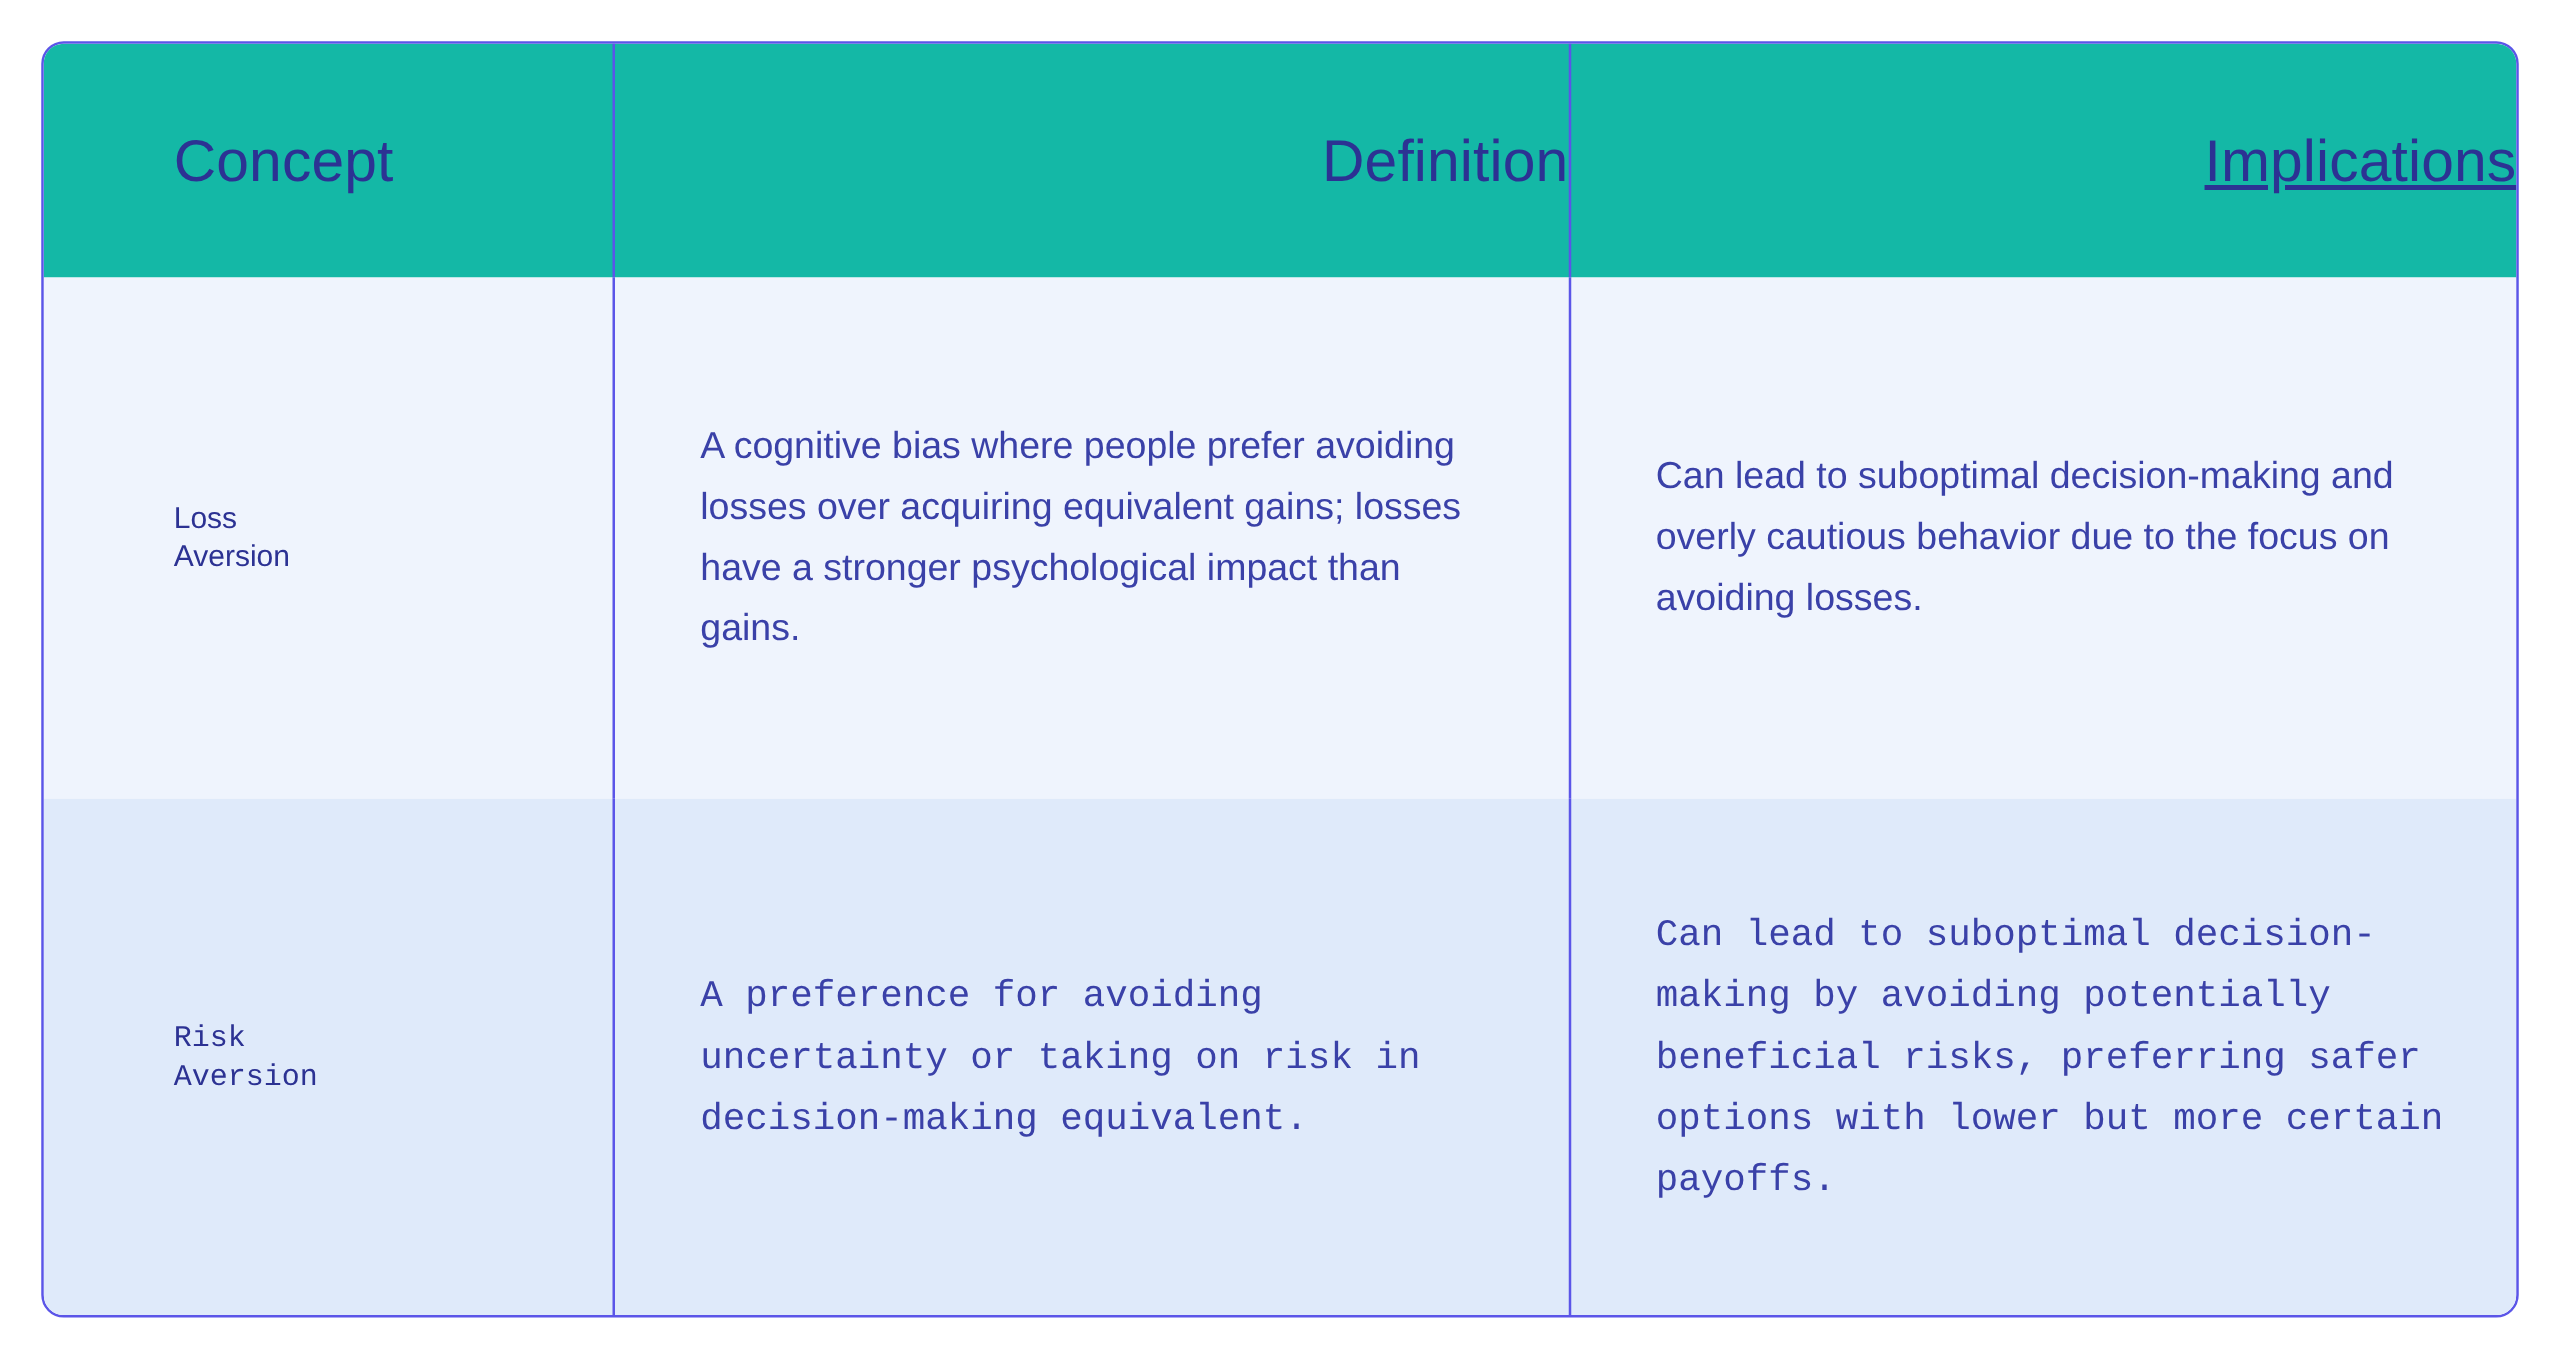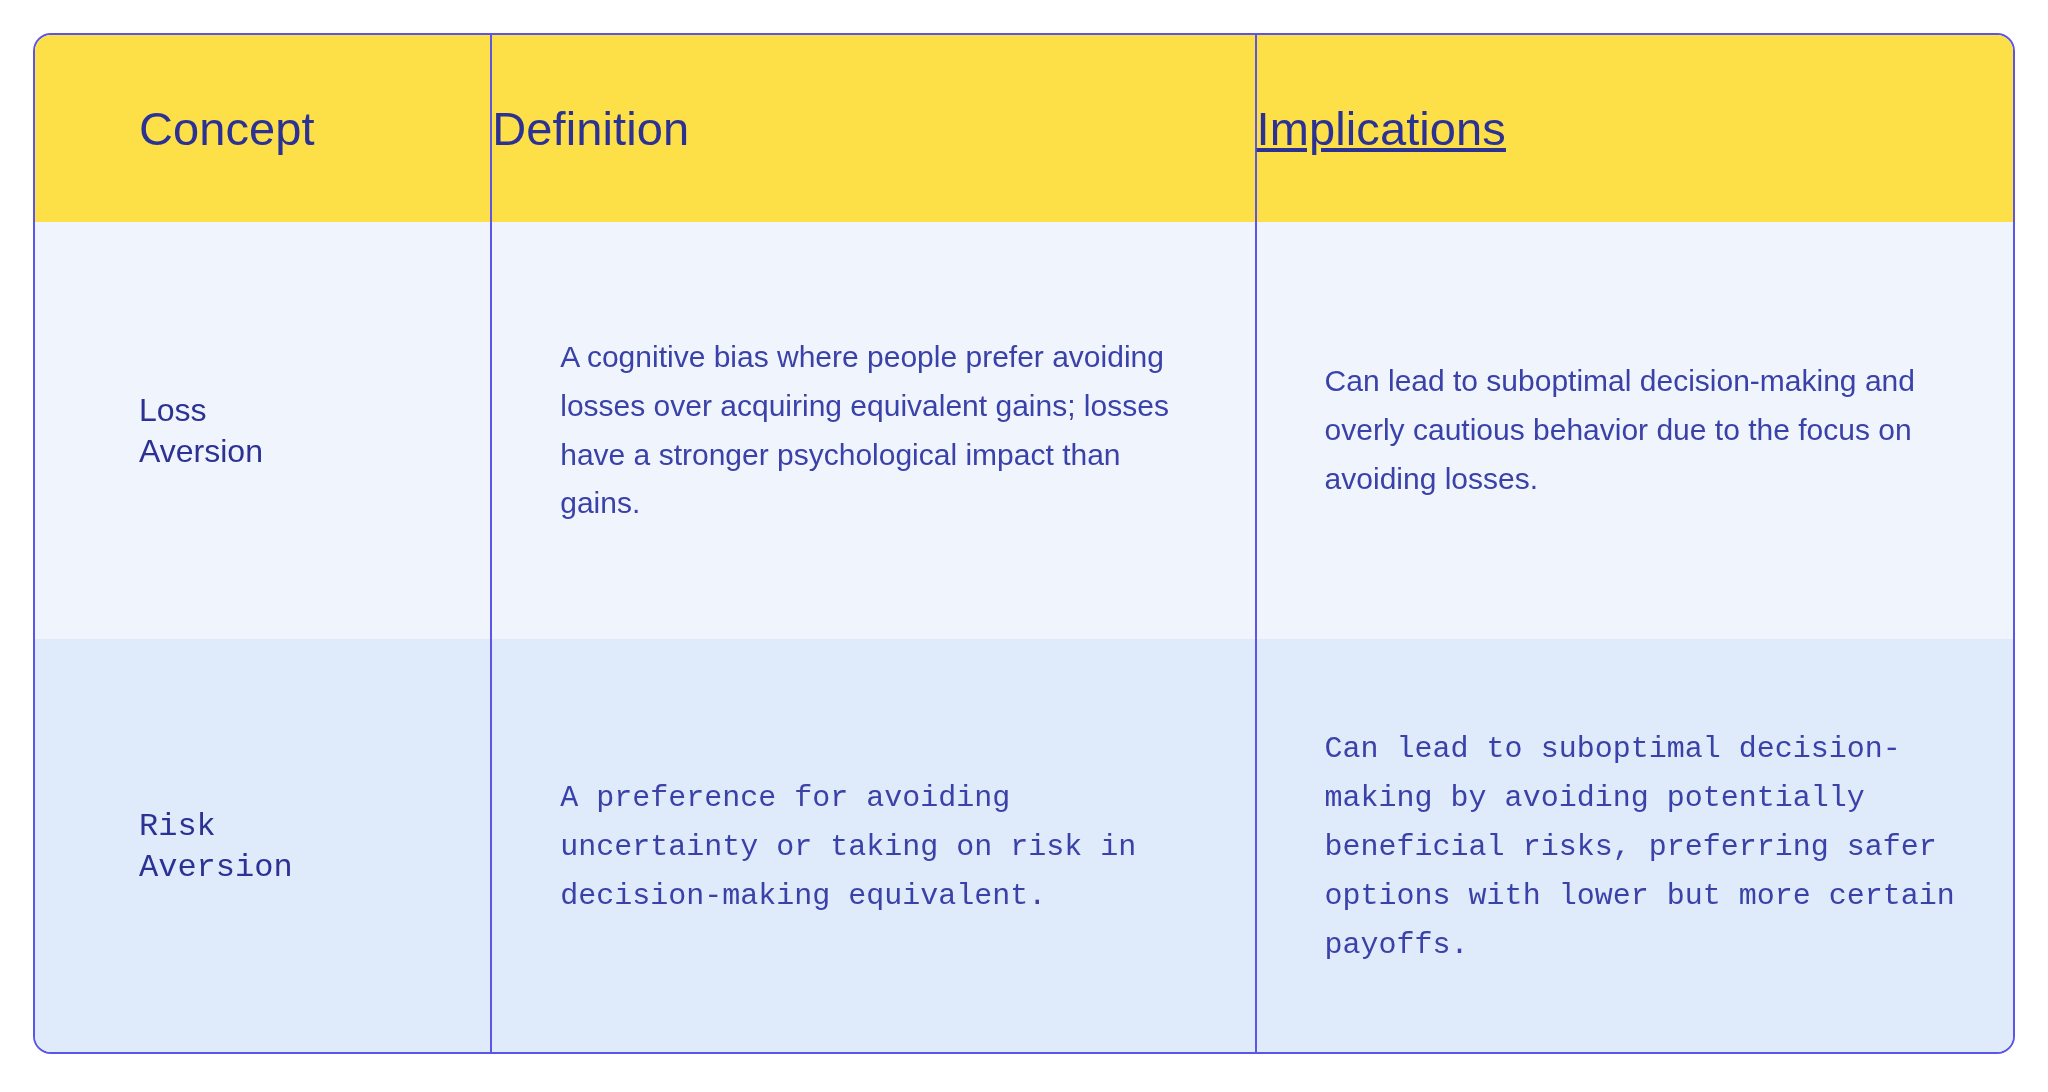--- a/index.html
+++ b/index.html
@@ -42,58 +42,58 @@
   }
 
   col.col-concept      { width: 456px; }
   col.col-definition   { width: 764px; }
   col.col-implications { width: 757px; }
 
   
   thead tr.header-row { height: 187px; }
 
   thead th {
-    background: #fde047;
+    background: #14b8a6;
     color: #2c3293;
     font-size: 47px;
     font-weight: 500;
     letter-spacing: 0.1px;
     padding: 0 0 0 0;
     vertical-align: middle;
     border-right: 2.5px solid #5b55e8;
     box-sizing: border-box;
   }
   thead th:last-child { border-right: none; text-decoration: underline; }
 
   th.th-concept {
     text-align: left;
     padding-left: 104px;
   }
   th.th-definition,
   th.th-implications {
-    text-align: left;
+    text-align: right;
   }
 
   
   tbody tr { height: 417px; }
 
   tbody tr.row-odd  td { background: #eff4fd; }
   tbody tr.row-even td { background: #dfeafa; font-family: Liberation Mono, monospace; }
 
   tbody td {
     vertical-align: middle;
     border-right: 2.5px solid #5b55e8;
     box-sizing: border-box;
     padding: 0;
   }
   tbody td:last-child { border-right: none; }
 
   td.cell-concept {
     color: #2c3293;
-    font-size: 32px;
+    font-size: 24px;
     font-weight: 500;
     line-height: 1.28;
     text-align: left;
     padding-left: 104px;
     padding-right: 24px;
     white-space: pre-line;
   }
 
   td.cell-definition {
     color: #3a41a8;

